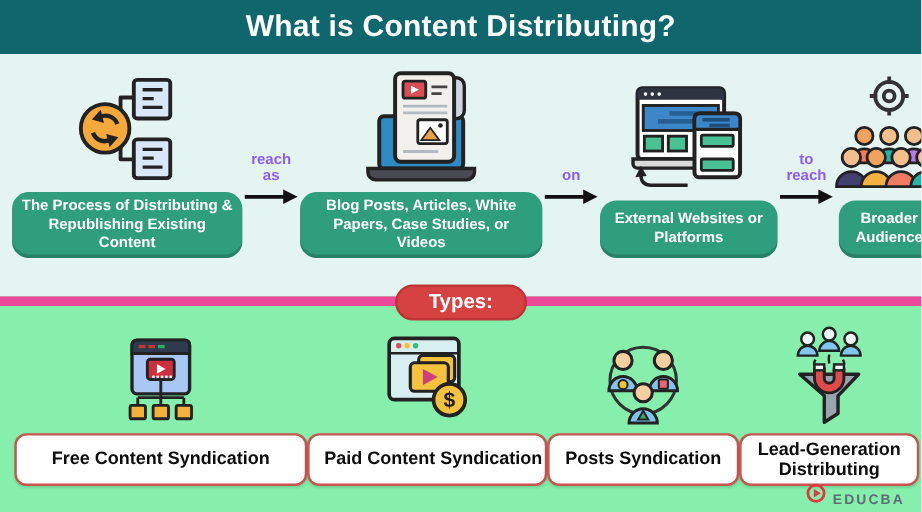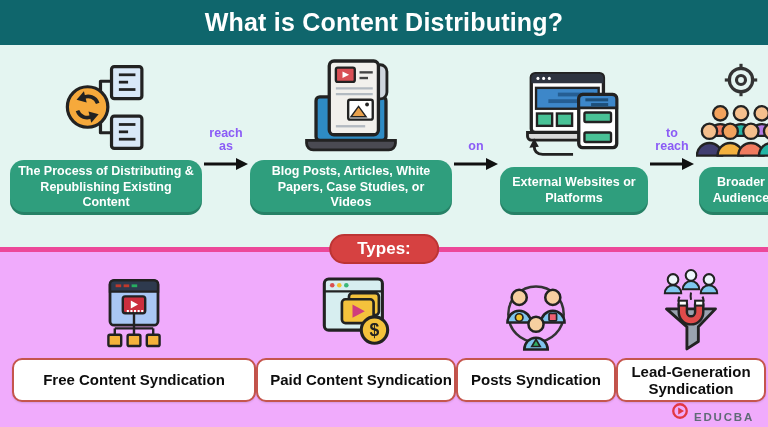--- a/index.html
+++ b/index.html
@@ -21,21 +21,21 @@
   .flow-box{
     background:#2f9e7d;border-radius:14px;color:#fff;font-weight:bold;
     font-size:12.5px;line-height:1.25;min-height:48px;box-sizing:border-box;
     display:flex;align-items:center;justify-content:center;text-align:center;
     padding:4px 8px;box-shadow:inset 0 -3px 0 rgba(0,0,0,.18);
   }
   .w1{width:192px}.w2{width:202px}.w3{width:148px}.w4{width:84px}
   .connector{display:flex;flex-direction:column;align-items:center;margin-bottom:44px;}
   .connector .lbl{font-size:12.5px;font-weight:bold;color:#8b5cf6;text-align:center;line-height:1.1;width:48px;margin-bottom:3px;}
   
-  .types-section{height:180px;background:#f0abfc;border-top:5px solid #ec4899;position:relative;box-sizing:border-box;}
+  .types-section{height:180px;background:#86efac;border-top:8px solid #ec4899;position:relative;box-sizing:border-box;}
   .badge{
     position:absolute;top:-18px;left:50%;transform:translateX(-50%);
     background:#d64141;border:2px solid #bd3434;color:#fff;font-weight:bold;
     font-size:17px;padding:3px 26px;border-radius:18px;white-space:nowrap;
   }
   .types-row{display:flex;justify-content:space-between;align-items:flex-end;padding:8px 12px 0;height:150px;box-sizing:border-box;}
   .type-card{display:flex;flex-direction:column;align-items:center;justify-content:flex-end;}
   .type-card .icon-wrap{margin-bottom:5px;}
   .type-label{
     background:#fff;border:2.5px solid #c5554d;border-radius:10px;
@@ -274,21 +274,21 @@
             </g>
             <path d="M36 35 q-3 5 1 9" fill="none" stroke="#222" stroke-width="2.5"></path>
             <path d="M50 30 q-1 5 0 9" fill="none" stroke="#222" stroke-width="2.5"></path>
             <path d="M64 35 q3 5 -1 9" fill="none" stroke="#222" stroke-width="2.5"></path>
             <path d="M20 50 h60 l-21 22 v18 l-14 9 v-27 z" fill="#9aa3b0" stroke="#222" stroke-width="3.5" stroke-linejoin="round"></path>
             <path d="M35 44 v10 a15 15 0 0 0 30 0 v-10 h-10 v10 a5 5 0 0 1 -10 0 v-10 z" fill="#e04b4b" stroke="#222" stroke-width="3" stroke-linejoin="round"></path>
             <rect x="35" y="40" width="10" height="6" fill="#fff" stroke="#222" stroke-width="2.5"></rect>
             <rect x="55" y="40" width="10" height="6" fill="#fff" stroke="#222" stroke-width="2.5"></rect>
           </svg>
         </div>
-        <div class="type-label two-line">Lead-Generation Syndication</div>
+        <div class="type-label two-line">Lead-Generation Distributing</div>
       </div>
 
     </div>
 
     <div class="brand">
       <svg width="18" height="18" viewBox="0 0 20 20">
         <circle cx="10" cy="10" r="7.5" fill="none" stroke="#e23744" stroke-width="2.6"></circle>
         <polygon points="8,6 14.5,10 8,14" fill="#e23744"></polygon>
       </svg>
       <span class="brand-text">EDUCBA</span>

